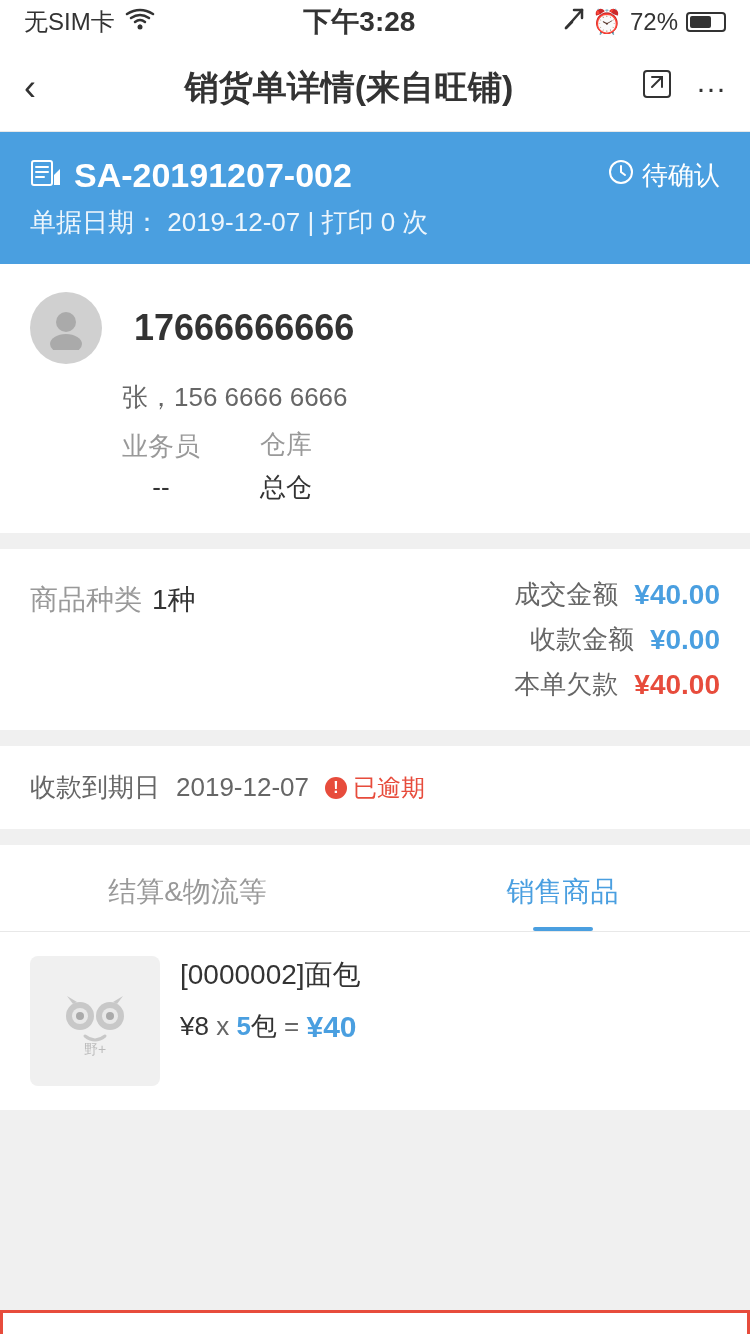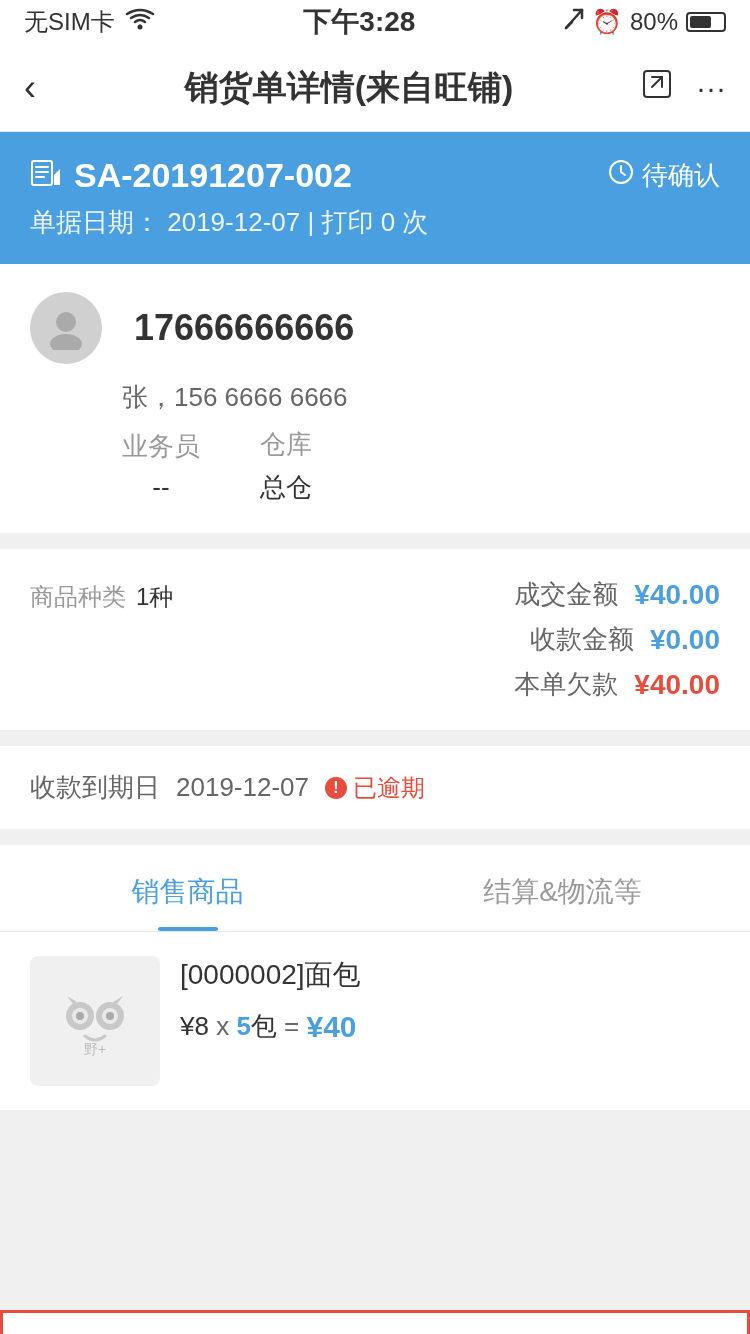--- a/index.html
+++ b/index.html
@@ -155,21 +155,21 @@
       background: #fff;
       padding: 28px 30px;
       margin-bottom: 16px;
       display: flex;
       align-items: flex-start;
     }
     .summary-left {
       display: flex;
       align-items: center;
       gap: 10px;
-      font-size: 24px;
+      font-size: 28px;
       color: #666;
       padding-top: 4px;
       min-width: 200px;
     }
     .summary-label { color: #999; }
     .summary-value { color: #333; font-weight: 500; }
     .summary-right {
       flex: 1;
       display: flex;
       flex-direction: column;
@@ -338,21 +338,21 @@
   <div class="status-right">
     <span>
       <svg width="20" height="22" viewBox="0 0 20 22">
         <path d="M2 20 L18 2" stroke="#333" stroke-width="2.5" stroke-linecap="round"></path>
         <path d="M2 20 L8 14" stroke="#333" stroke-width="2.5" stroke-linecap="round"></path>
         <path d="M18 2 L18 10" stroke="#333" stroke-width="2.5" stroke-linecap="round"></path>
         <path d="M18 2 L10 2" stroke="#333" stroke-width="2.5" stroke-linecap="round"></path>
       </svg>
     </span>
     <span>⏰</span>
-    <span>80%</span>
+    <span>72%</span>
     <span>
       <div class="battery-body">
         <div class="battery-fill"></div>
       </div>
     </span>
   </div>
 </div>
 
 <div class="nav-bar">
   <span class="nav-back">‹</span>
@@ -447,25 +447,25 @@
 <div class="due-section">
   <span>收款到期日</span>
   <span>2019-12-07</span>
   <div class="overdue-badge">
     <div class="overdue-dot">!</div>
     <span>已逾期</span>
   </div>
 </div>
 
 <div class="tabs-section">
+  <div class="tab-item">
+    <span>结算&amp;物流等</span>
+  </div>
   <div class="tab-item active">
     <span>销售商品</span>
-  </div>
-  <div class="tab-item">
-    <span>结算&amp;物流等</span>
   </div>
 </div>
 
 <div class="products-section">
   <div class="product-item">
     <div class="product-thumb">
       <div class="product-thumb-inner">
 
         <svg width="80" height="70" viewBox="0 0 80 70" fill="none">
           <circle cx="25" cy="30" r="14" fill="#c8c8c8"></circle>

